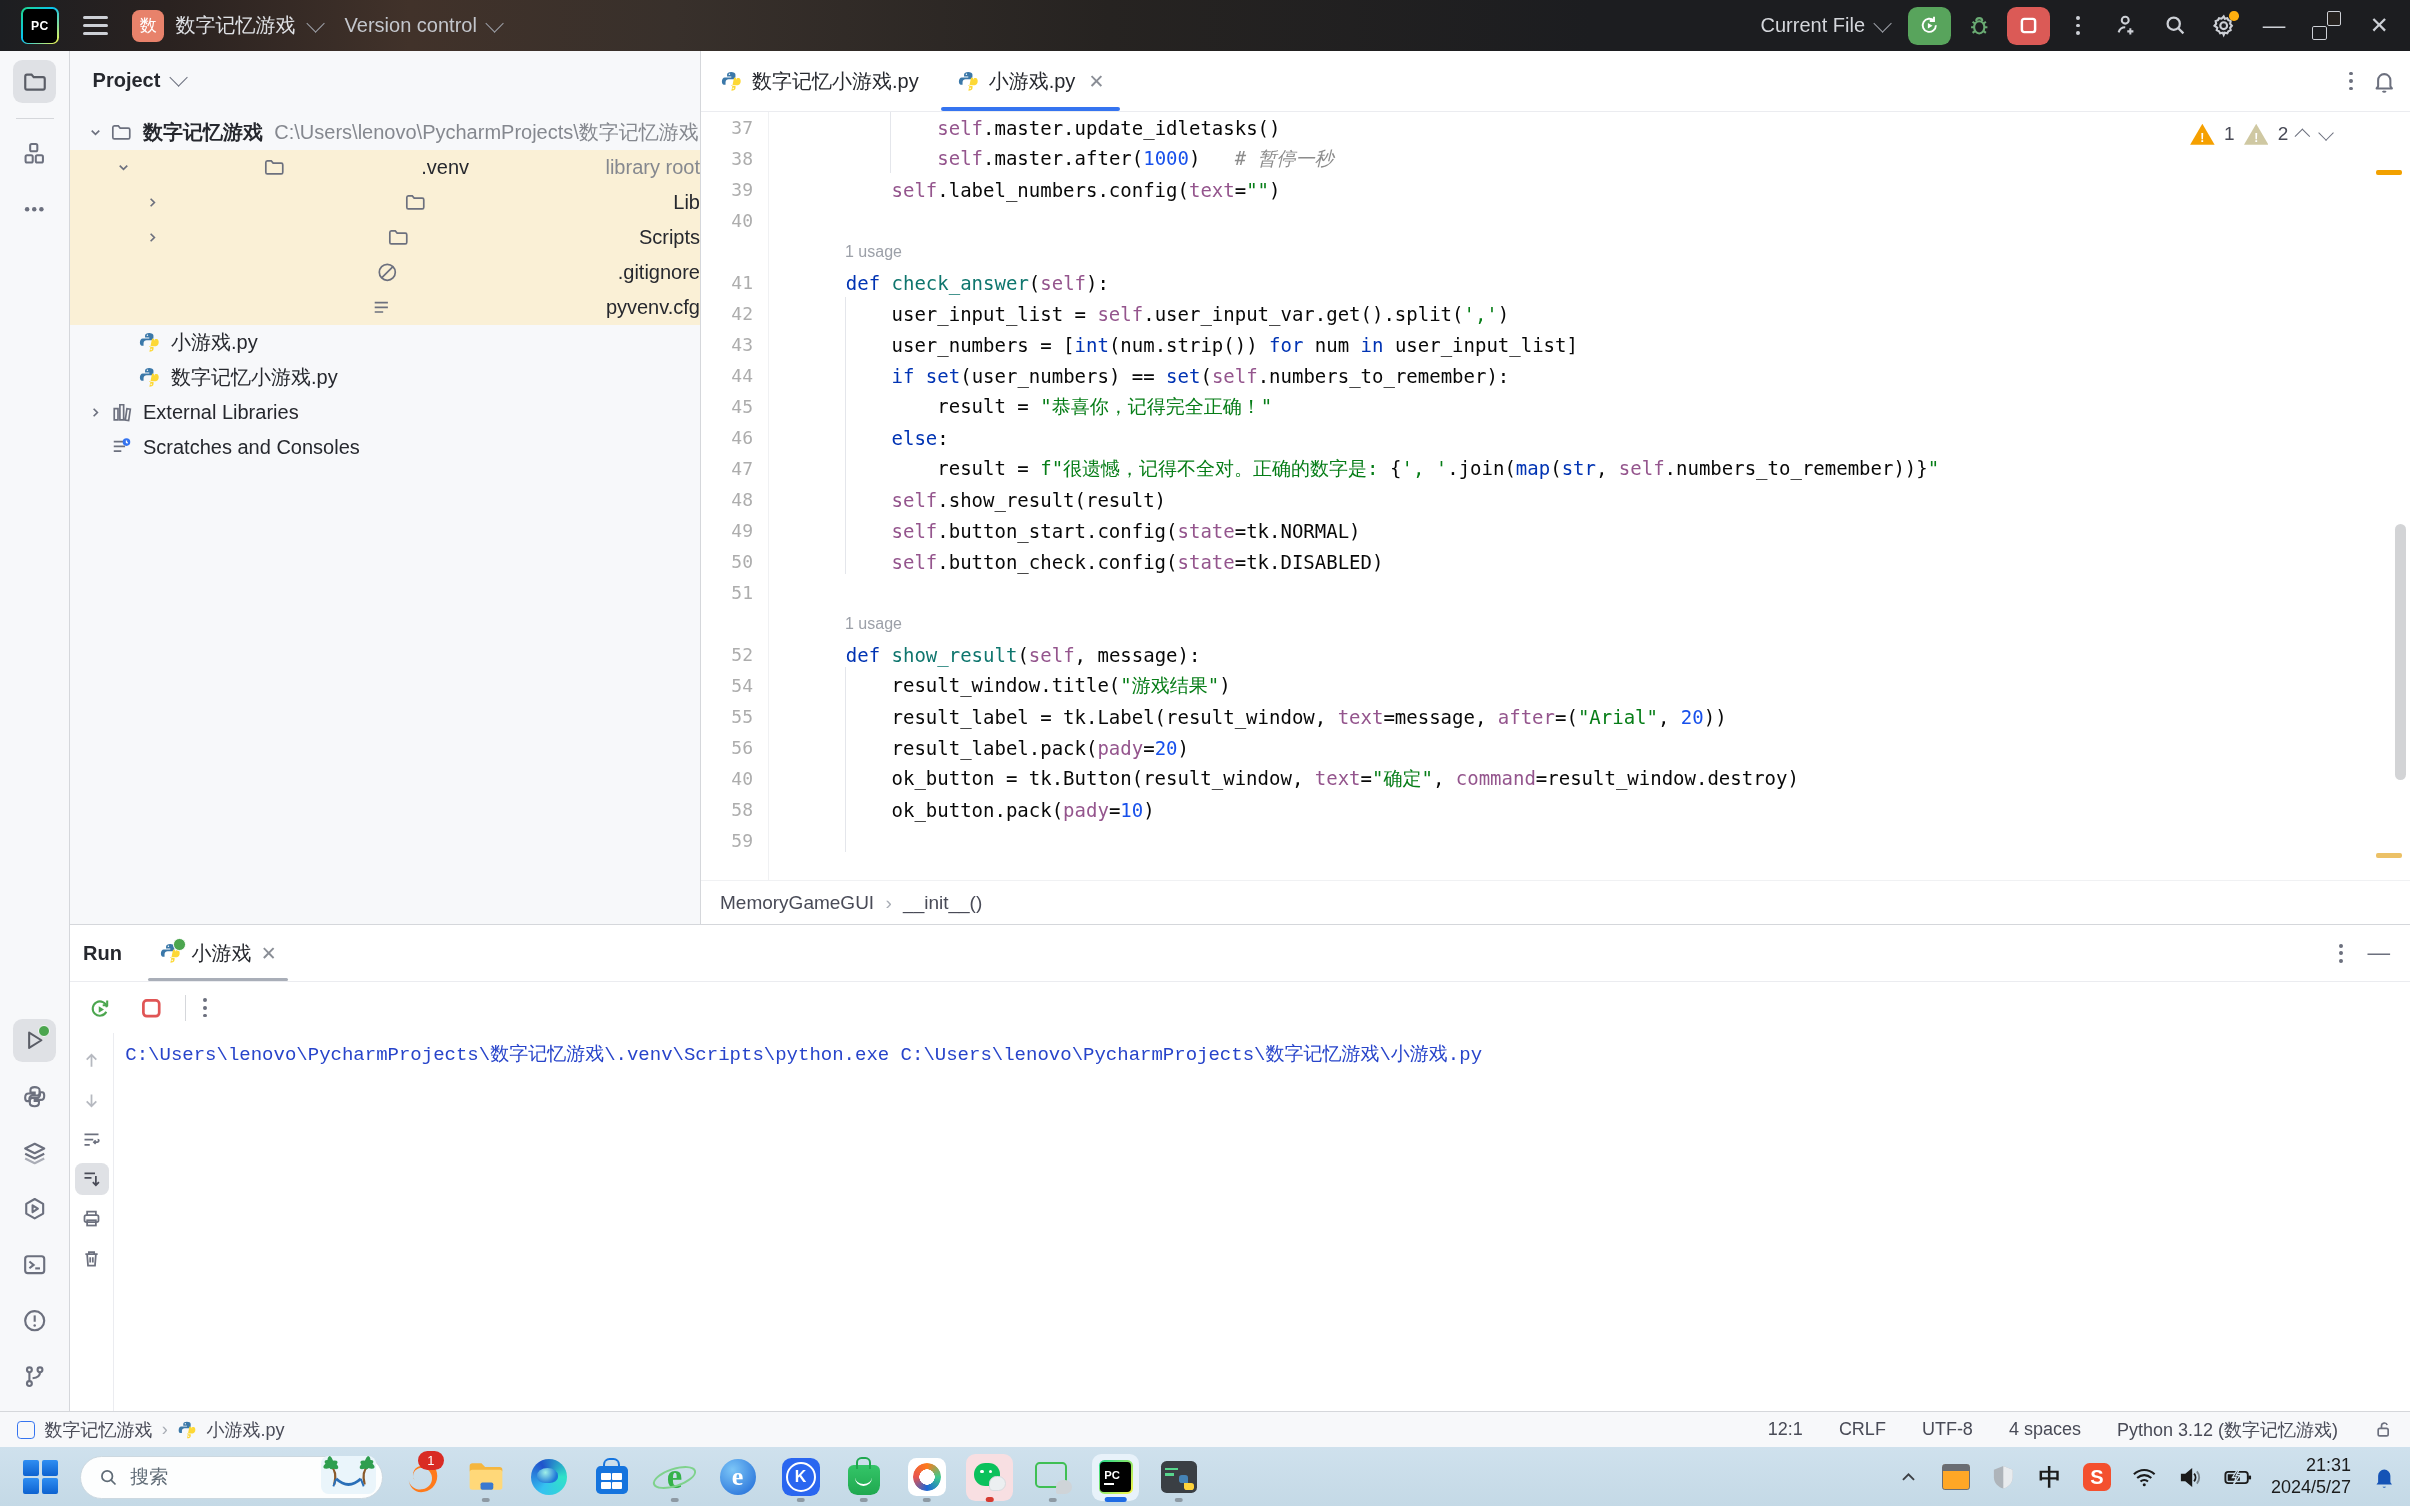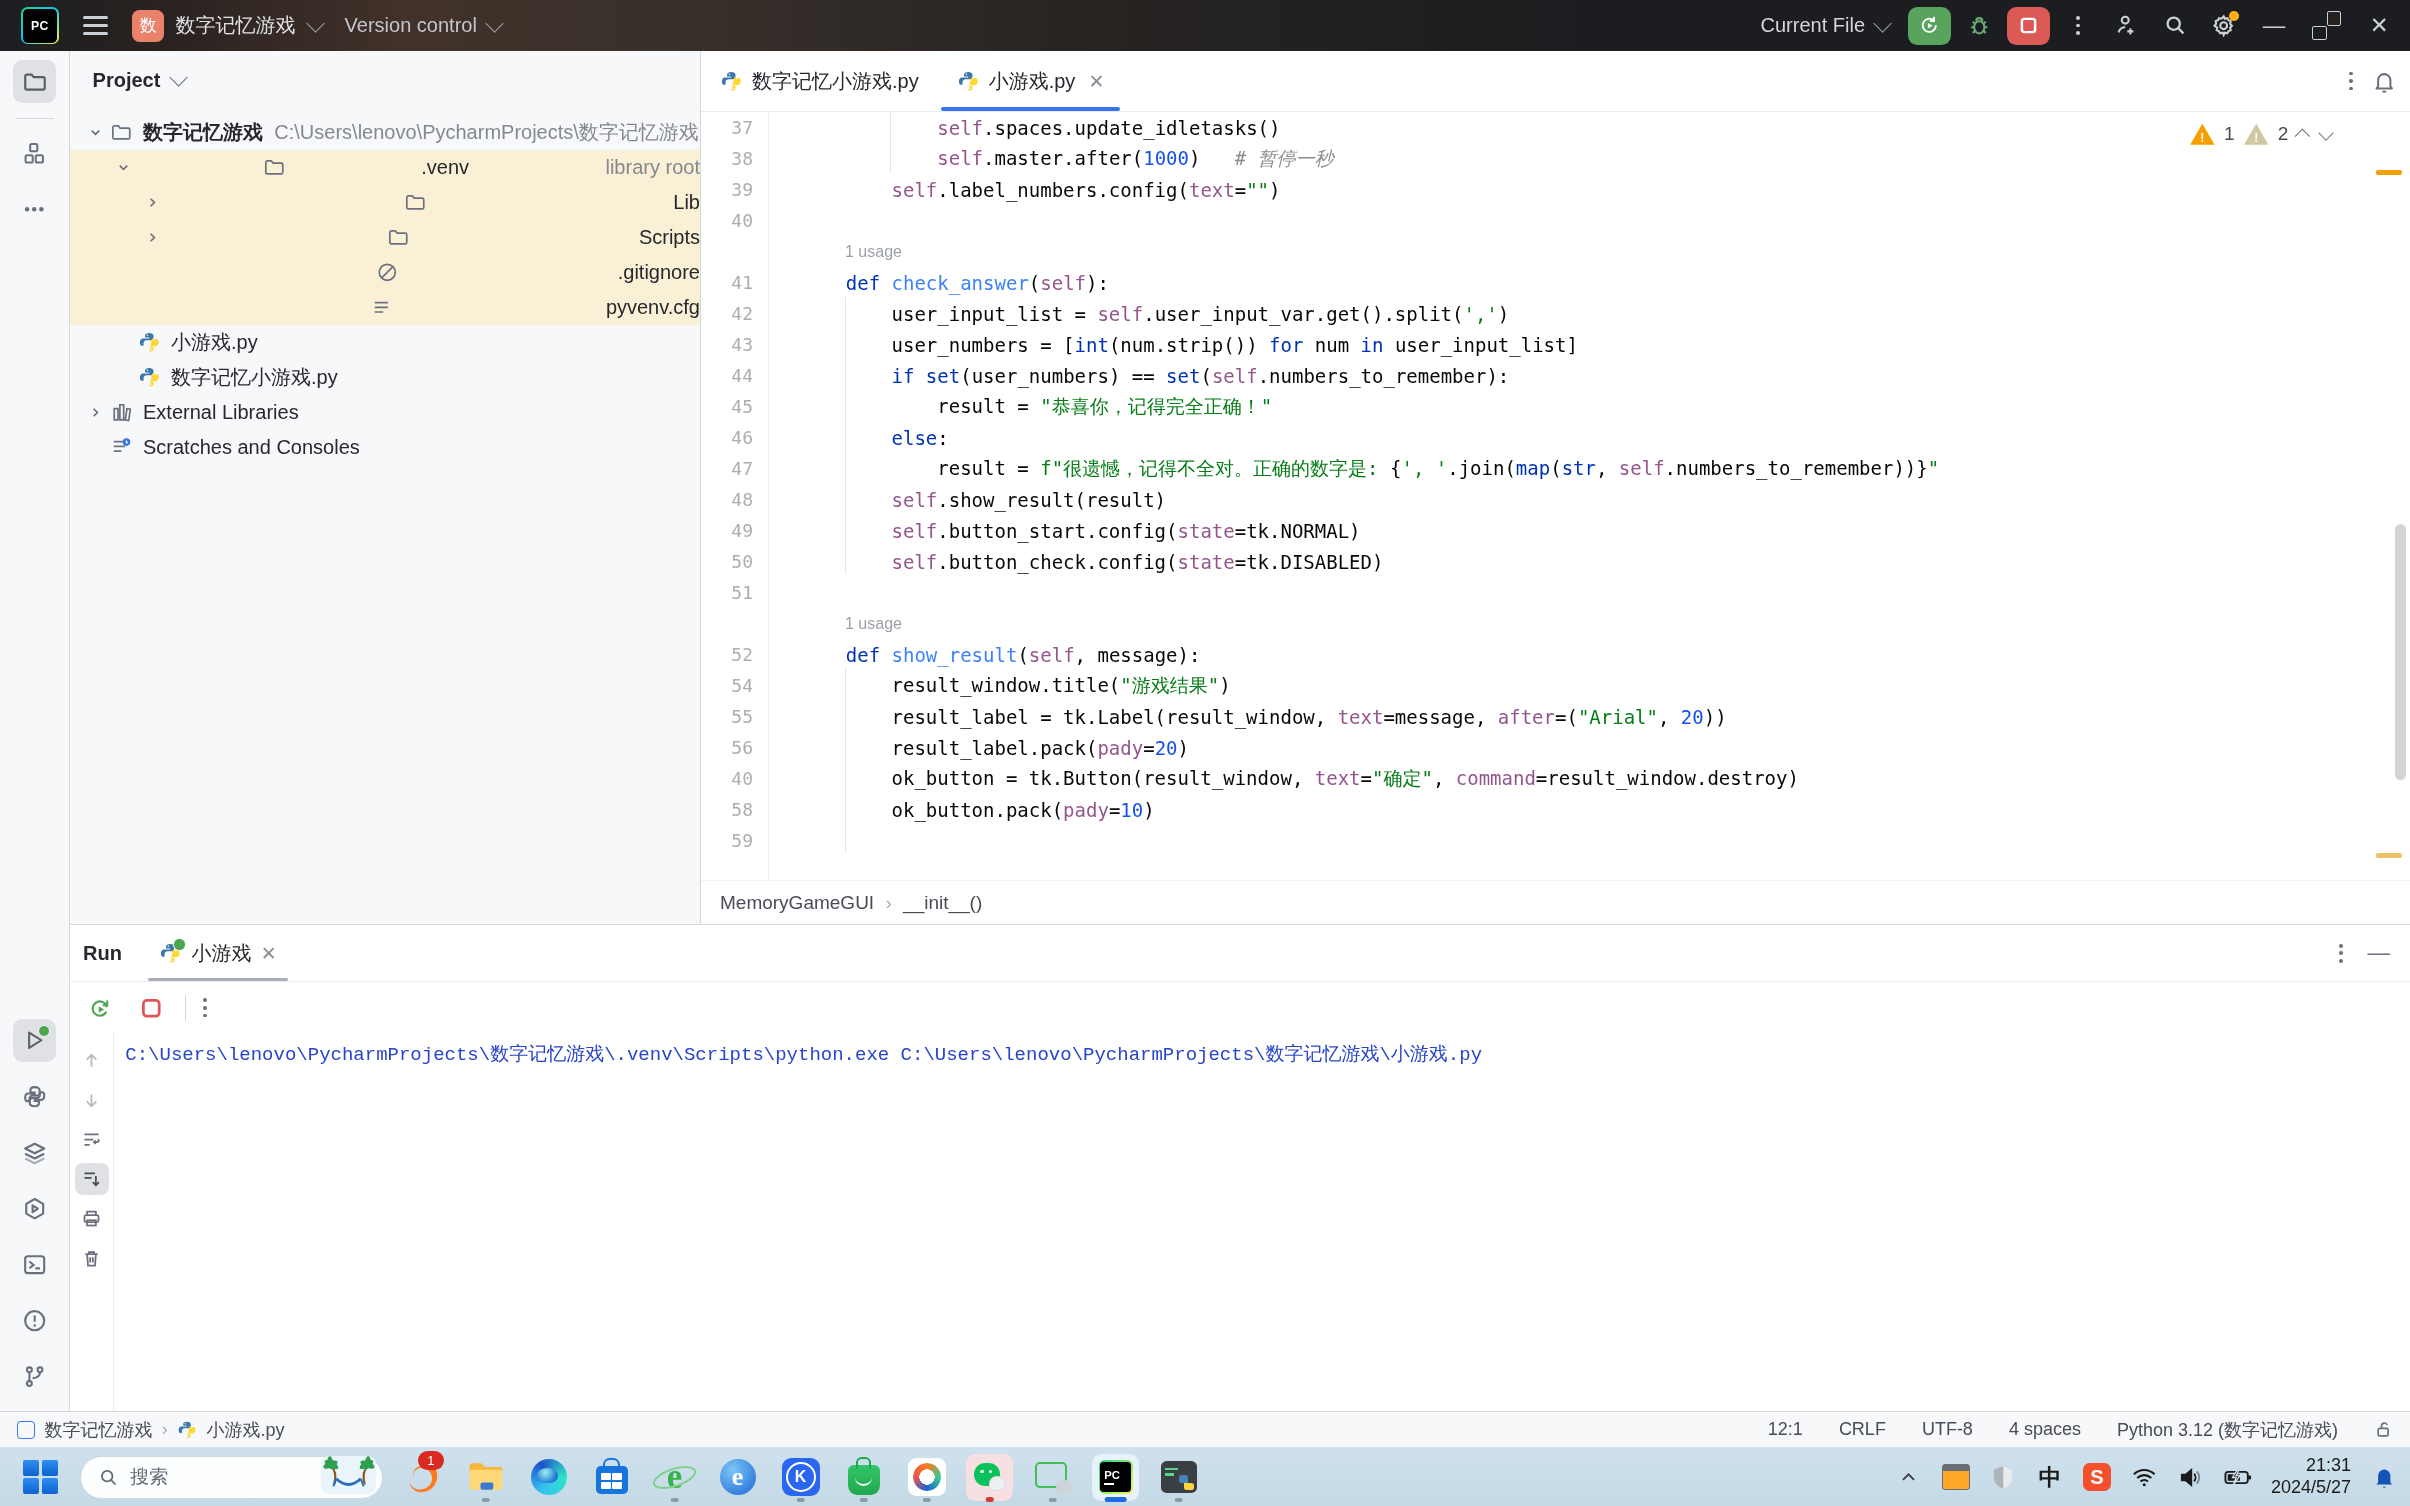--- a/index.html
+++ b/index.html
@@ -63,21 +63,21 @@
   .tab .close{color:#8a8e96;font-size:19px;margin-left:3.8px;}
   .tabbar-right{margin-left:auto;display:flex;align-items:center;gap:19px;padding-right:15px;color:#6c707e;}
   .kebab{display:inline-flex;flex-direction:column;gap:3.8px;cursor:pointer;}
   .kebab i{width:3.8px;height:3.8px;border-radius:50%;background:#6c707e;display:block;}
   .code-area{flex:1;position:relative;overflow:hidden;font-family:"DejaVu Sans Mono",monospace;font-size:19px;}
   .crow{height:31px;display:flex;align-items:center;}
   .crow .ln{width:67px;flex:none;text-align:right;padding-right:15px;box-sizing:border-box;color:#adadad;font-size:18px;}
   .crow .ctext{padding-left:32px;white-space:pre;color:#080808;}
   .crow .usage{padding-left:77px;color:#9ca0a8;font-size:16px;font-family:"Liberation Sans",sans-serif;}
   .pln{color:#080808;} .kw{color:#0033b3;} .self{color:#94558d;} .arg{color:#94558d;}
-  .fn{color:#3b82f6;} .str{color:#067d17;} .num{color:#1750eb;} .com{color:#8c8c8c;font-style:italic;}
+  .fn{color:#0f766e;} .str{color:#067d17;} .num{color:#1750eb;} .com{color:#8c8c8c;font-style:italic;}
   .guide{position:absolute;width:0.9px;background:#e4e6eb;}
   .gutter-sep{position:absolute;left:67px;top:0;bottom:0;width:0.9px;background:#f0f1f3;}
   .inspect{position:absolute;top:11.3px;right:81px;display:flex;align-items:center;gap:9.4px;font-family:"Liberation Sans",sans-serif;font-size:19px;color:#494b57;}
   .tri{width:24.5px;height:21px;clip-path:polygon(50% 0,100% 100%,0 100%);display:flex;align-items:flex-end;justify-content:center;color:#fff;font-size:12.2px;font-weight:bold;}
   .tri.orange{background:#f5a000;}
   .tri.pale{background:#cfc8a2;}
   .insp-chev{width:10.4px;height:10.4px;border-right:1.9px solid #6c707e;border-bottom:1.9px solid #6c707e;display:inline-block;}
   .insp-chev.up{transform:rotate(-135deg) translateY(-1.9px);}
   .insp-chev.down{transform:rotate(45deg) translateY(-1.9px);}
   .stripe-mark{position:absolute;right:9.4px;width:26px;height:4.7px;border-radius:1.9px;}
@@ -451,21 +451,21 @@
                   <path d="M10.5 21.5a1.8 1.8 0 0 0 3 0"></path>
               </svg>
             </div>
           </div>
 
           <div class="code-area">
             <div class="gutter-sep"></div>
             <div id="code">
                 <div class="crow">
                   <span class="ln">37</span>
-                  <span class="ctext"><span class="pln">            </span><span class="self">self</span><span class="pln">.spaces.update_idletasks()</span></span>
+                  <span class="ctext"><span class="pln">            </span><span class="self">self</span><span class="pln">.master.update_idletasks()</span></span>
                 </div>
                 <div class="crow">
                   <span class="ln">38</span>
                   <span class="ctext"><span class="pln">            </span><span class="self">self</span><span class="pln">.master.after(</span><span class="num">1000</span><span class="pln">)   </span><span class="com"># 暂停一秒</span></span>
                 </div>
                 <div class="crow">
                   <span class="ln">39</span>
                   <span class="ctext"><span class="pln">        </span><span class="self">self</span><span class="pln">.label_numbers.config(</span><span class="arg">text</span><span class="pln">=</span><span class="str">""</span><span class="pln">)</span></span>
                 </div>
                 <div class="crow">

